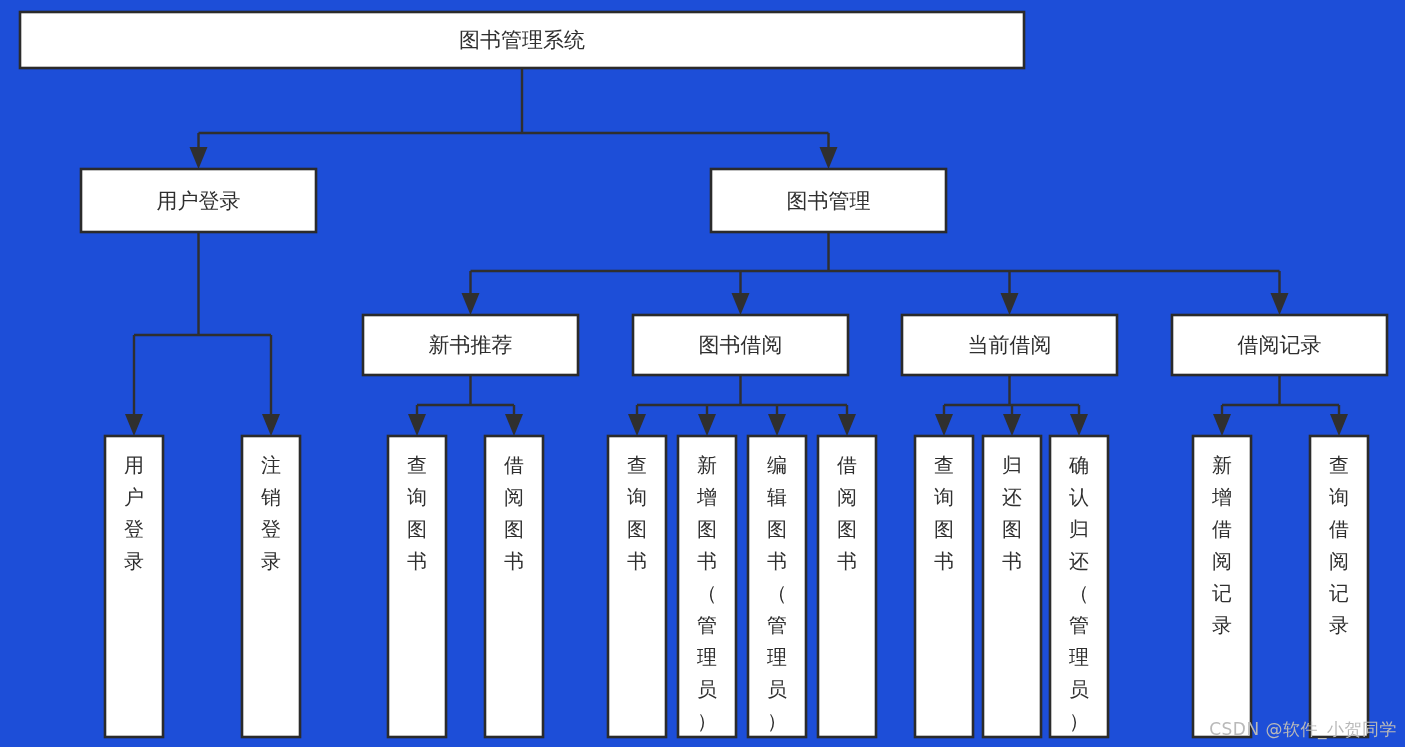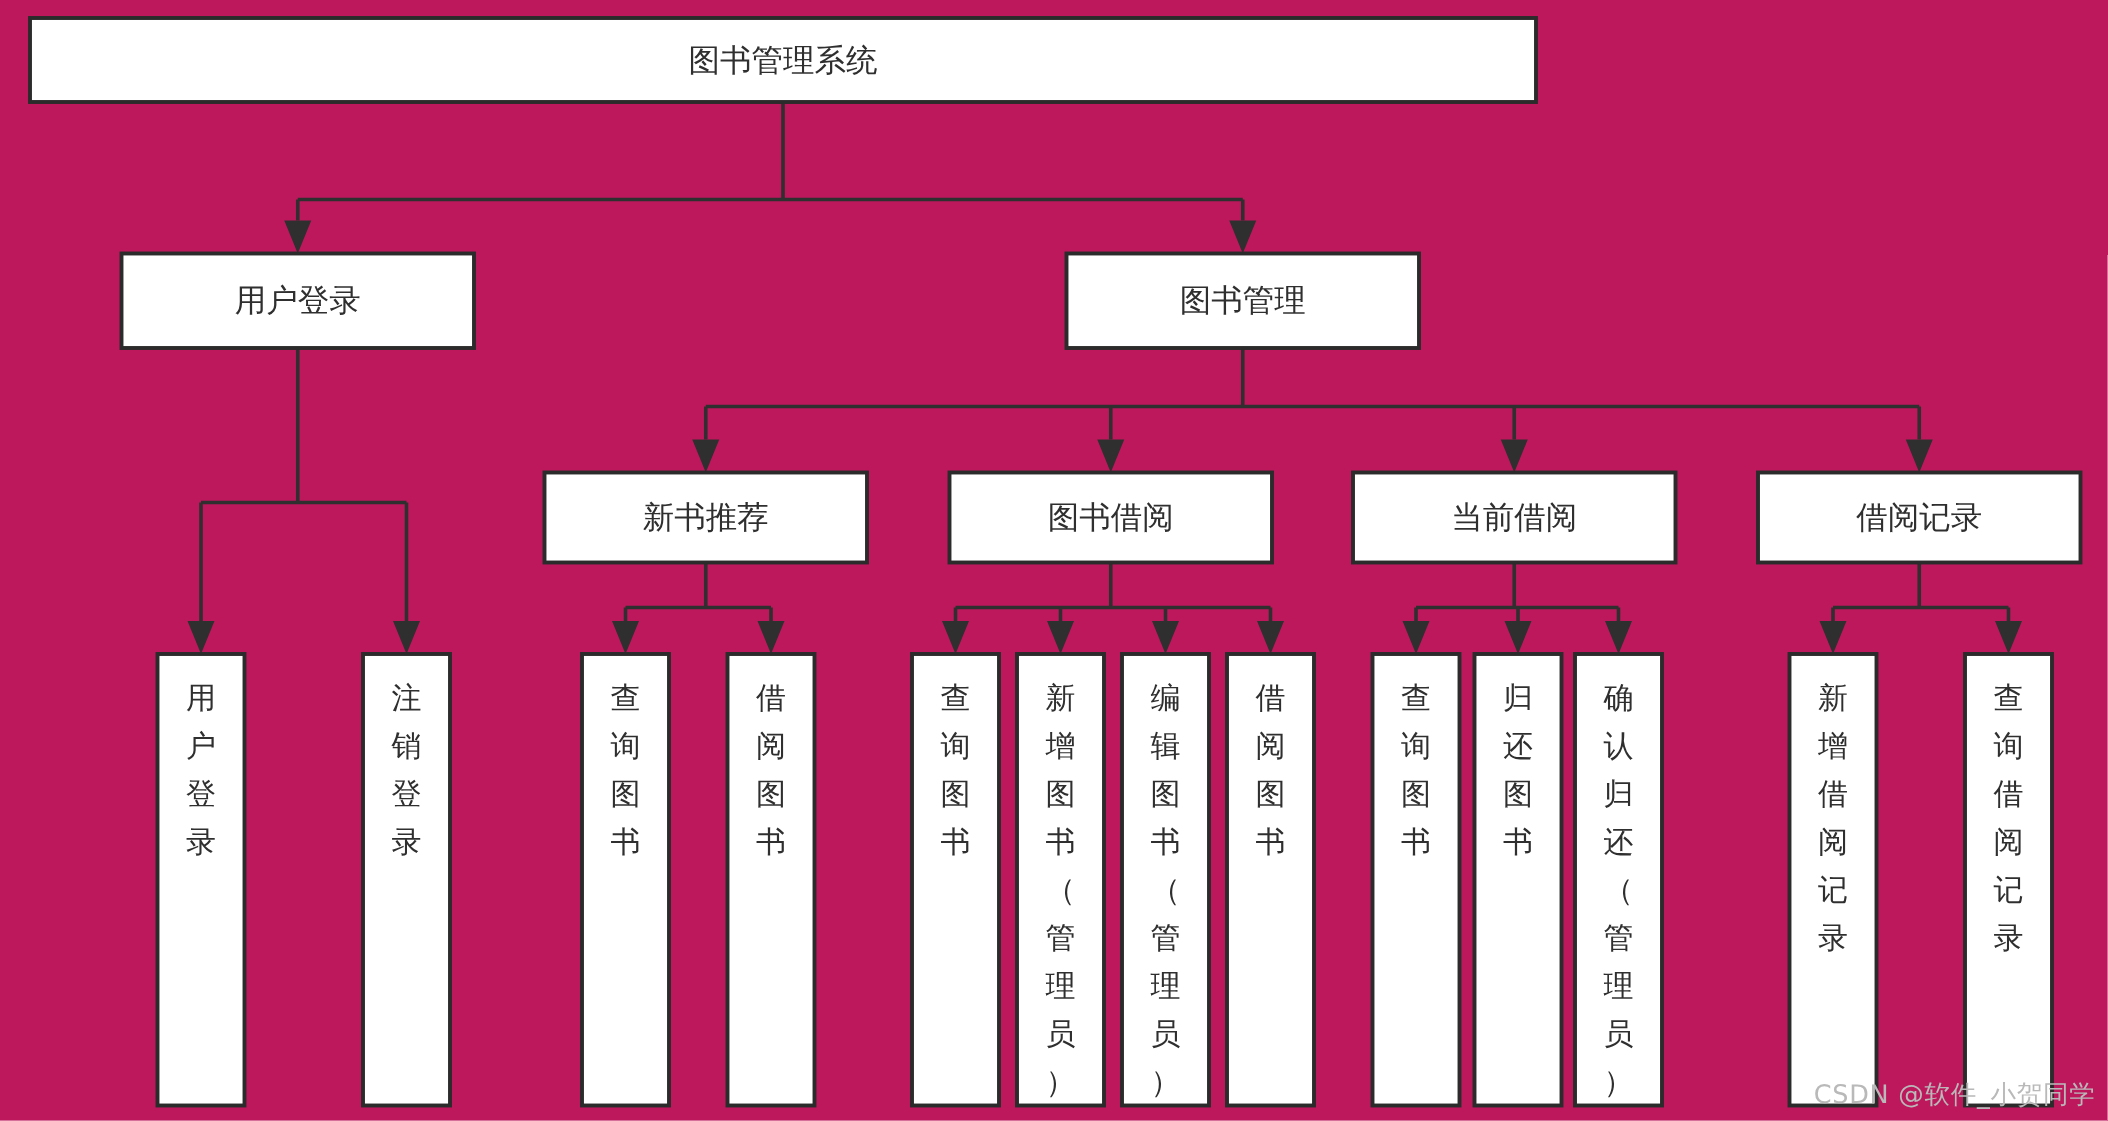--- a/index.html
+++ b/index.html
@@ -11,21 +11,21 @@
   body {
     width: 1405px;
     height: 747px;
     font-family: "DejaVu Sans", "Liberation Sans", sans-serif;
     overflow: hidden;
   }
   #diagram-root {
     position: relative;
     width: 1405px;
     height: 747px;
-    background: #be185d;
+    background: #1d4ed8;
   }
   svg#tree-svg {
     position: absolute;
     left: 0;
     top: 0;
     width: 1405px;
     height: 747px;
     display: block;
   }
   .node-box {

